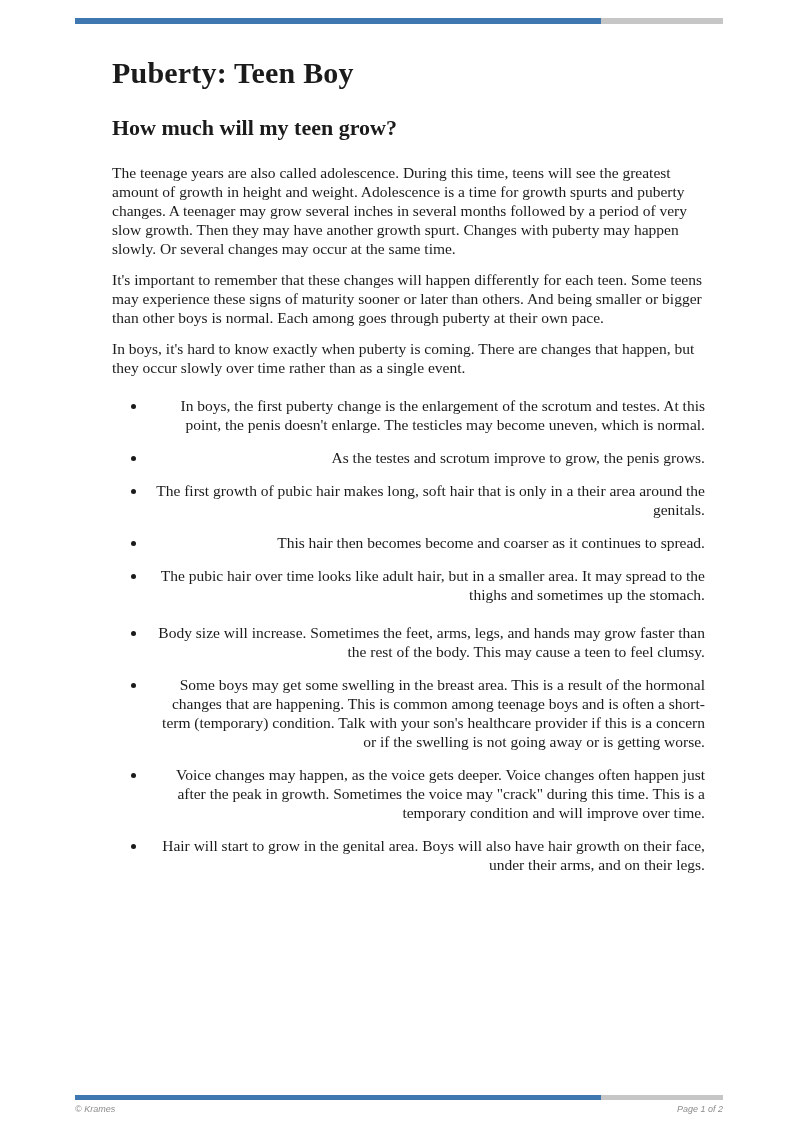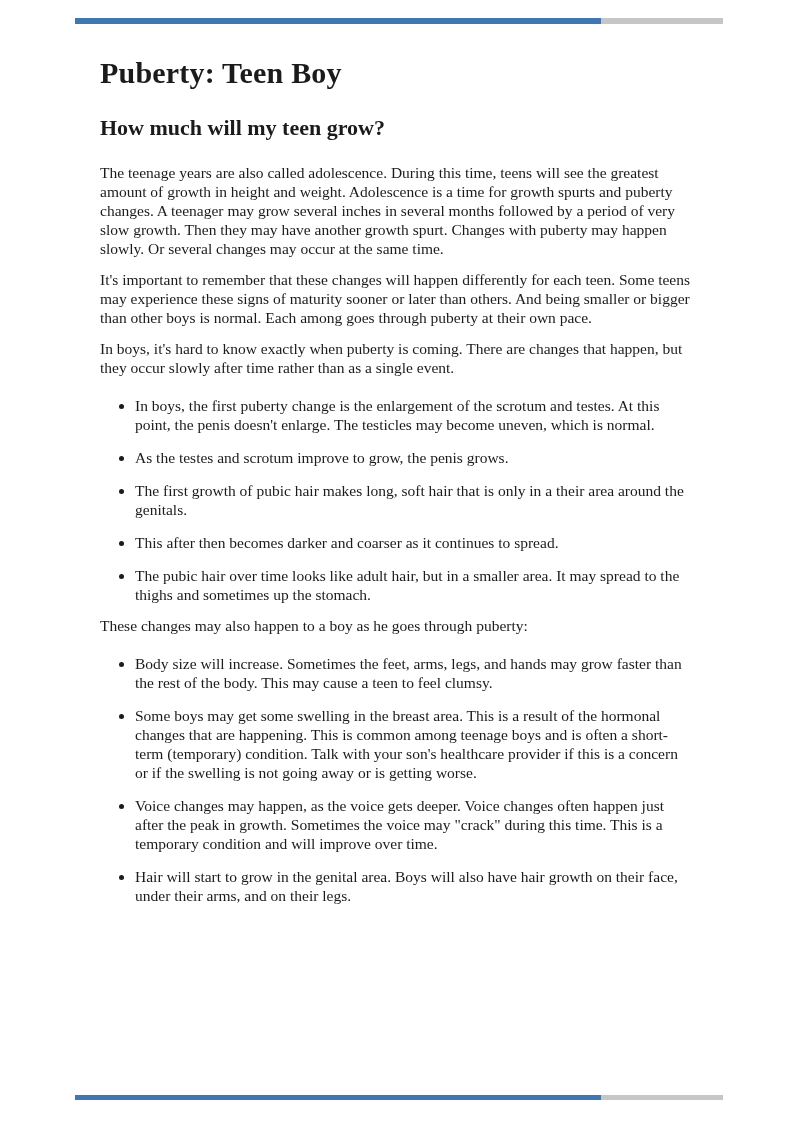--- a/index.html
+++ b/index.html
@@ -25,21 +25,21 @@
     width: 648px;
     display: flex;
   }
   .accent-bar.top { top: 18px; height: 6px; }
   .accent-bar .seg-blue { width: 526px; background: var(--accent_blue); }
   .accent-bar .seg-gray { flex: 1; background: var(--bar_gray); }
 
   .content {
     position: absolute;
     top: 0;
-    left: 100px;
+    left: 112px;
     width: 593px;
     padding-top: 55px;
   }
   h1 {
     font-size: 30px;
     line-height: 36px;
     font-weight: bold;
     margin: 0 0 24px 0;
     letter-spacing: 0.2px;
   }
@@ -50,20 +50,21 @@
     margin: 0 0 22px 0;
   }
   p {
     font-size: 15.5px;
     line-height: 19px;
     margin: 12px 0 12px 0;
   }
   ul {
     margin: 19px 0 12px 0;
     padding-left: 35px;
+    text-align: right;
   }
   li {
     font-size: 15.5px;
     line-height: 19px;
     margin-bottom: 14px;
   }
   li:last-child { margin-bottom: 0; margin-top: 8px; }
 
   .footer {
     position: absolute;
@@ -92,38 +93,41 @@
   <div class="seg-gray"></div>
 </div>
 
 <main class="content">
   <h1>Puberty: Teen Boy</h1>
 
   <h2>How much will my teen grow?</h2>
   <p>The teenage years are also called adolescence. During this time, teens will see the greatest amount of growth in height and weight. Adolescence is a time for growth spurts and puberty changes. A teenager may grow several inches in several months followed by a period of very slow growth. Then they may have another growth spurt. Changes with puberty may happen slowly. Or several changes may occur at the same time.</p>
   <p>It's important to remember that these changes will happen differently for each teen. Some teens may experience these signs of maturity sooner or later than others. And being smaller or bigger than other boys is normal. Each among goes through puberty at their own pace.</p>
 
-  <p>In boys, it's hard to know exactly when puberty is coming. There are changes that happen, but they occur slowly after time rather than as a single event.</p>
+  <p>In boys, it's hard to know exactly when puberty is coming. There are changes that happen, but they occur slowly over time rather than as a single event.</p>
 
   <ul>
     <li>In boys, the first puberty change is the enlargement of the scrotum and testes. At this point, the penis doesn't enlarge. The testicles may become uneven, which is normal.</li>
     <li>As the testes and scrotum improve to grow, the penis grows.</li>
     <li>The first growth of pubic hair makes long, soft hair that is only in a their area around the genitals.</li>
-    <li>This after then becomes darker and coarser as it continues to spread.</li>
+    <li>This hair then becomes become and coarser as it continues to spread.</li>
     <li>The pubic hair over time looks like adult hair, but in a smaller area. It may spread to the thighs and sometimes up the stomach.</li>
   </ul>
 
-  <p>These changes may also happen to a boy as he goes through puberty:</p>
 
   <ul>
     <li>Body size will increase. Sometimes the feet, arms, legs, and hands may grow faster than the rest of the body. This may cause a teen to feel clumsy.</li>
     <li>Some boys may get some swelling in the breast area. This is a result of the hormonal changes that are happening. This is common among teenage boys and is often a short-term (temporary) condition. Talk with your son's healthcare provider if this is a concern or if the swelling is not going away or is getting worse.</li>
     <li>Voice changes may happen, as the voice gets deeper. Voice changes often happen just after the peak in growth. Sometimes the voice may "crack" during this time. This is a temporary condition and will improve over time.</li>
     <li>Hair will start to grow in the genital area. Boys will also have hair growth on their face, under their arms, and on their legs.</li>
   </ul>
 </main>
 
 <footer class="footer">
   <div class="accent-row">
     <div class="seg-blue"></div>
     <div class="seg-gray"></div>
   </div>
+  <div class="footer-text-row">
+    <span>© Krames</span>
+    <span>Page 1 of 2</span>
+  </div>
 </footer>
 
 </body></html>

